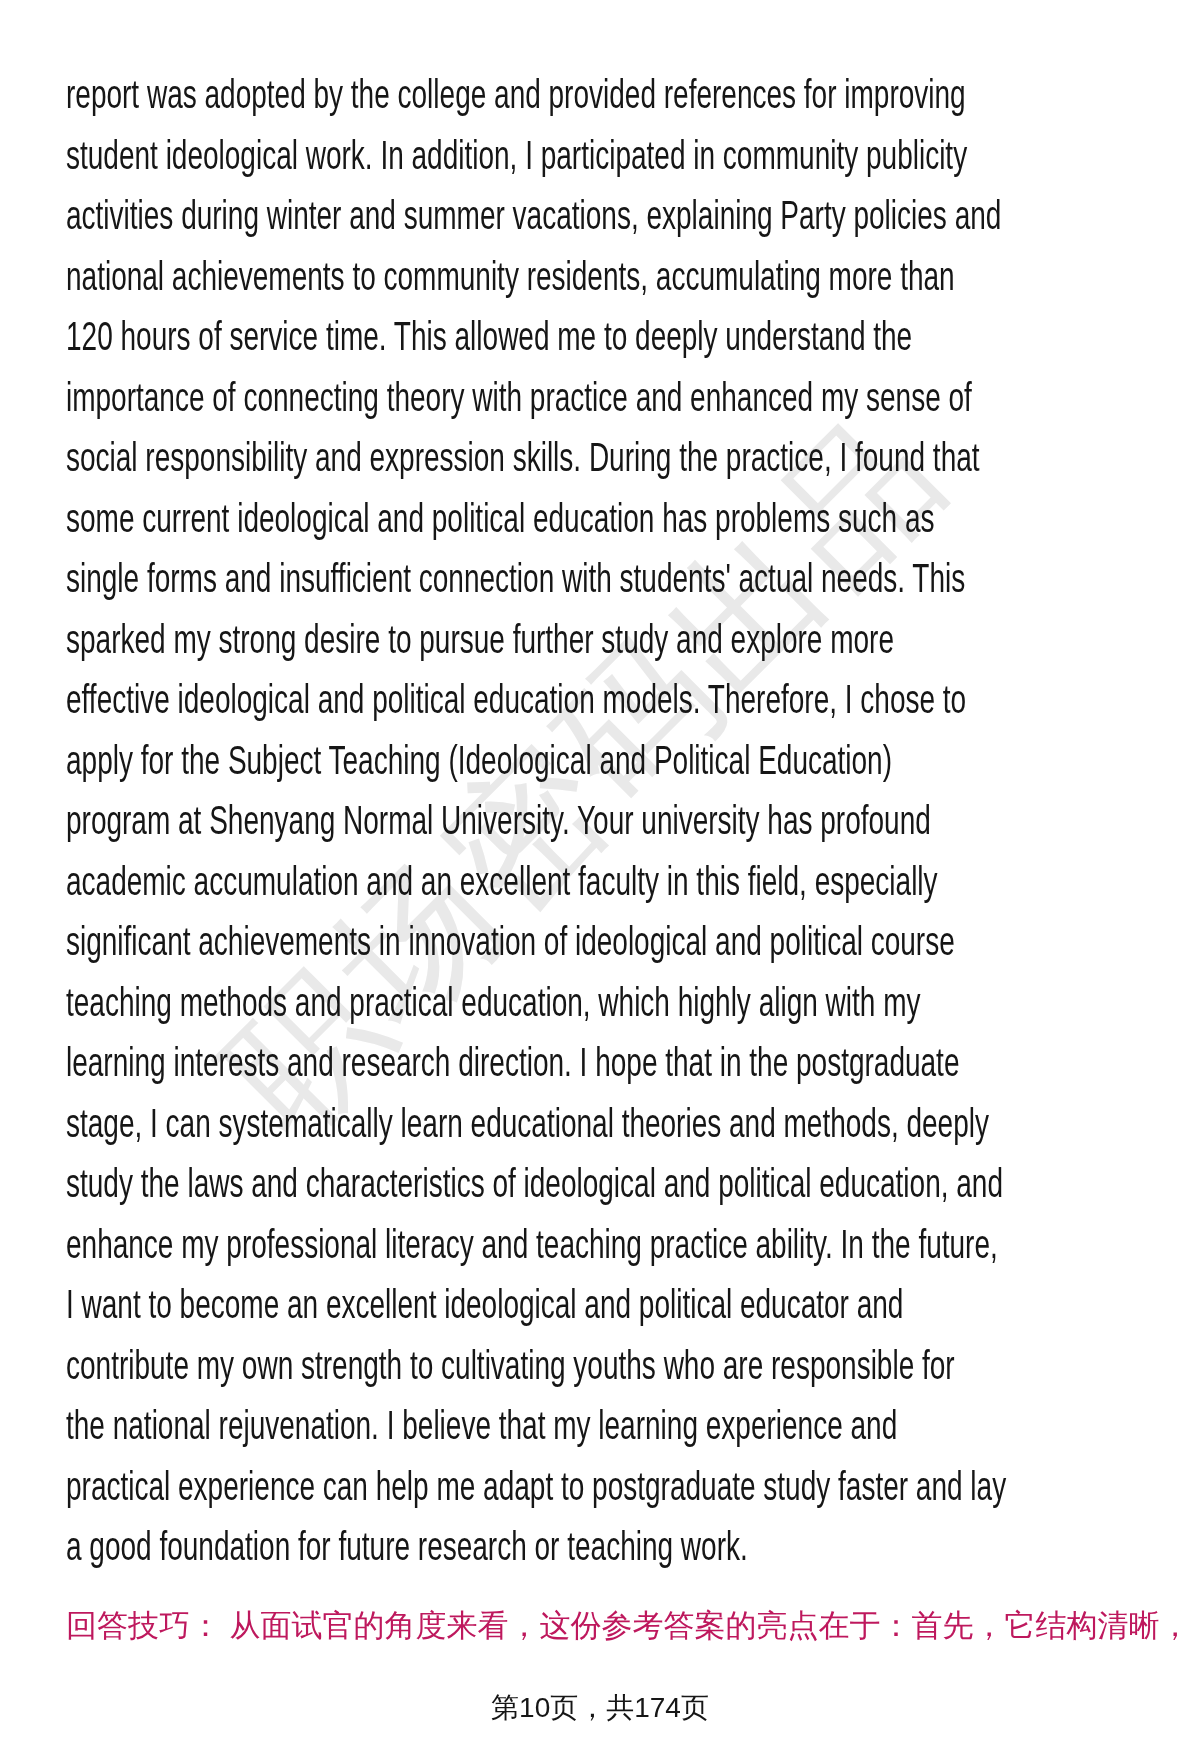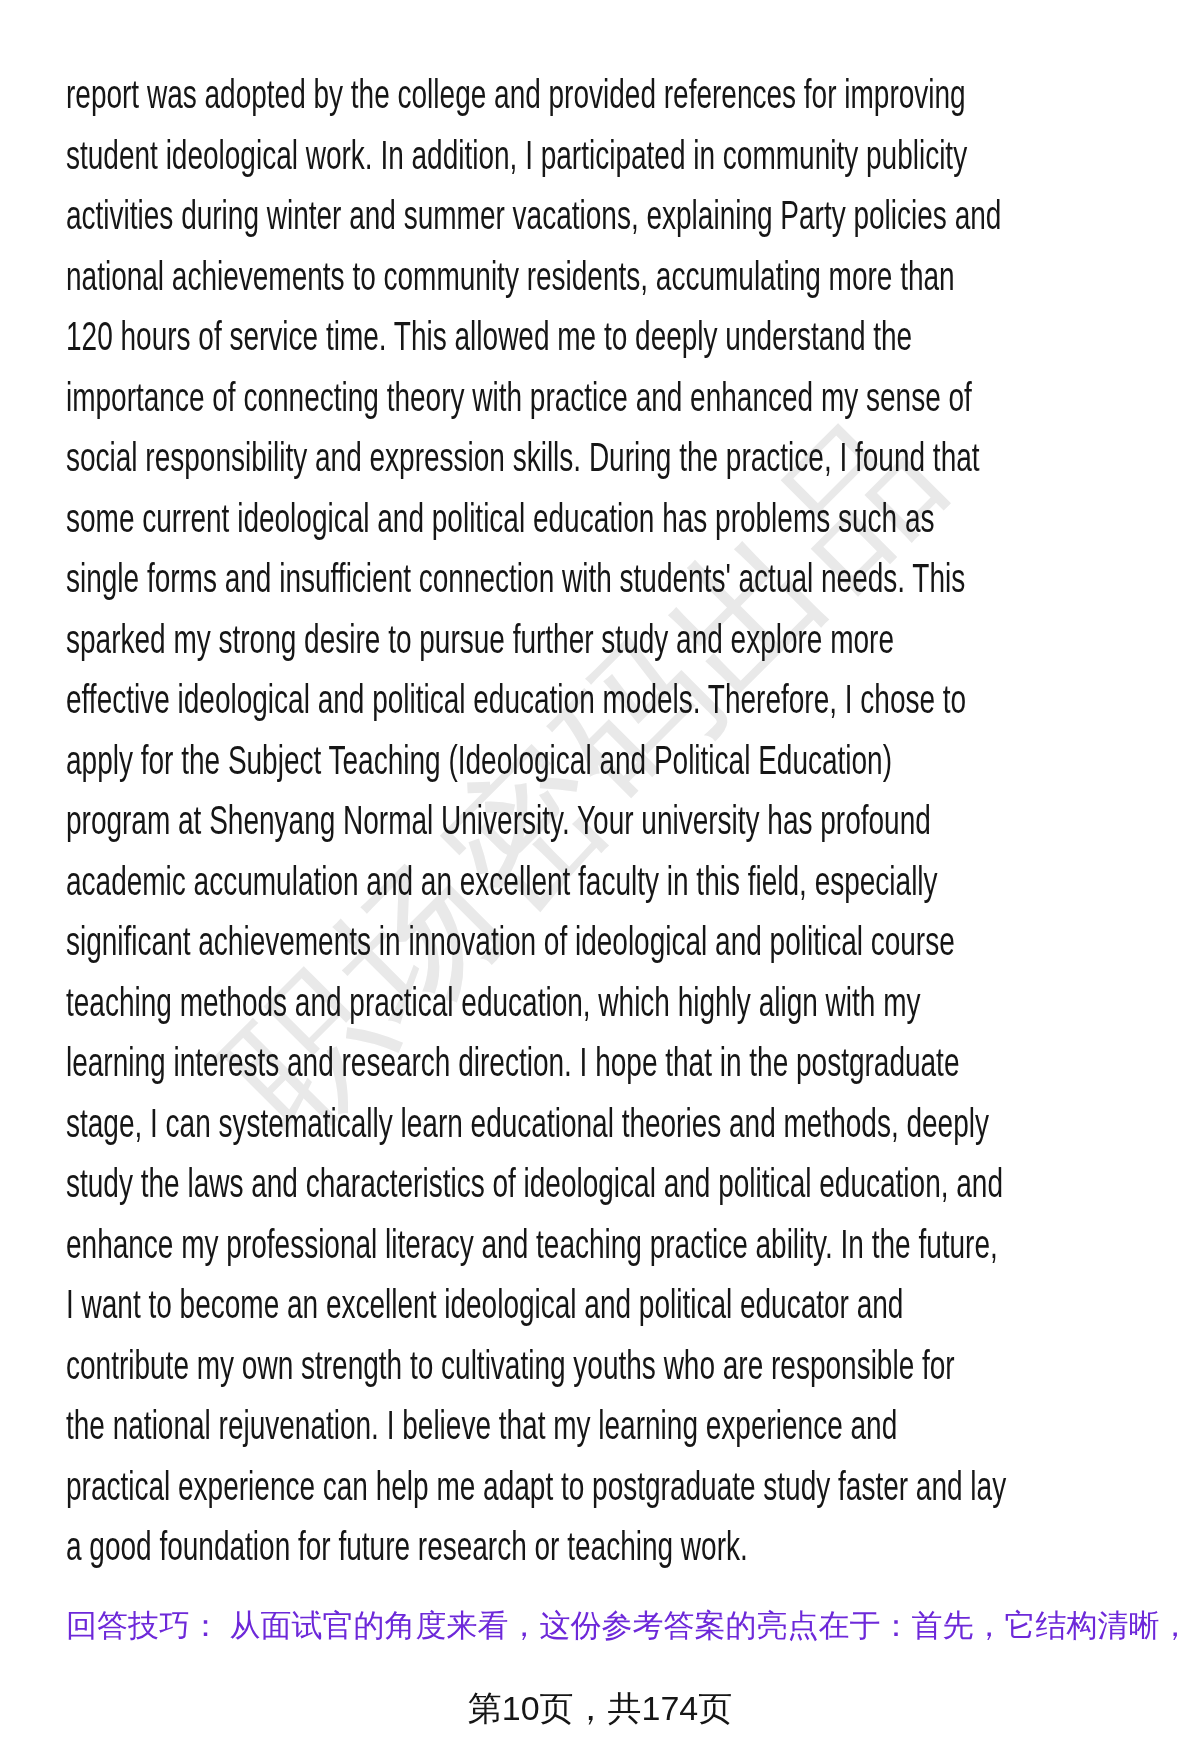--- a/index.html
+++ b/index.html
@@ -47,30 +47,30 @@
     height: 60.5px;
   }
   .tip-line {
     position: absolute;
     left: 66px;
     top: 1604px;
     z-index: 2;
     font-size: 31px;
     line-height: 44px;
     white-space: nowrap;
-    color: #6d28d9;
+    color: #be185d;
   }
   .footer {
     position: absolute;
     left: 0;
     top: 1688px;
     width: 1200px;
     text-align: center;
     z-index: 2;
-    font-size: 34px;
+    font-size: 28px;
     line-height: 40px;
     color: #161616;
   }
 </style>
 </head>
 <body>
 
 <div class="page">
 
   <div class="watermark">职场密码出品</div>

